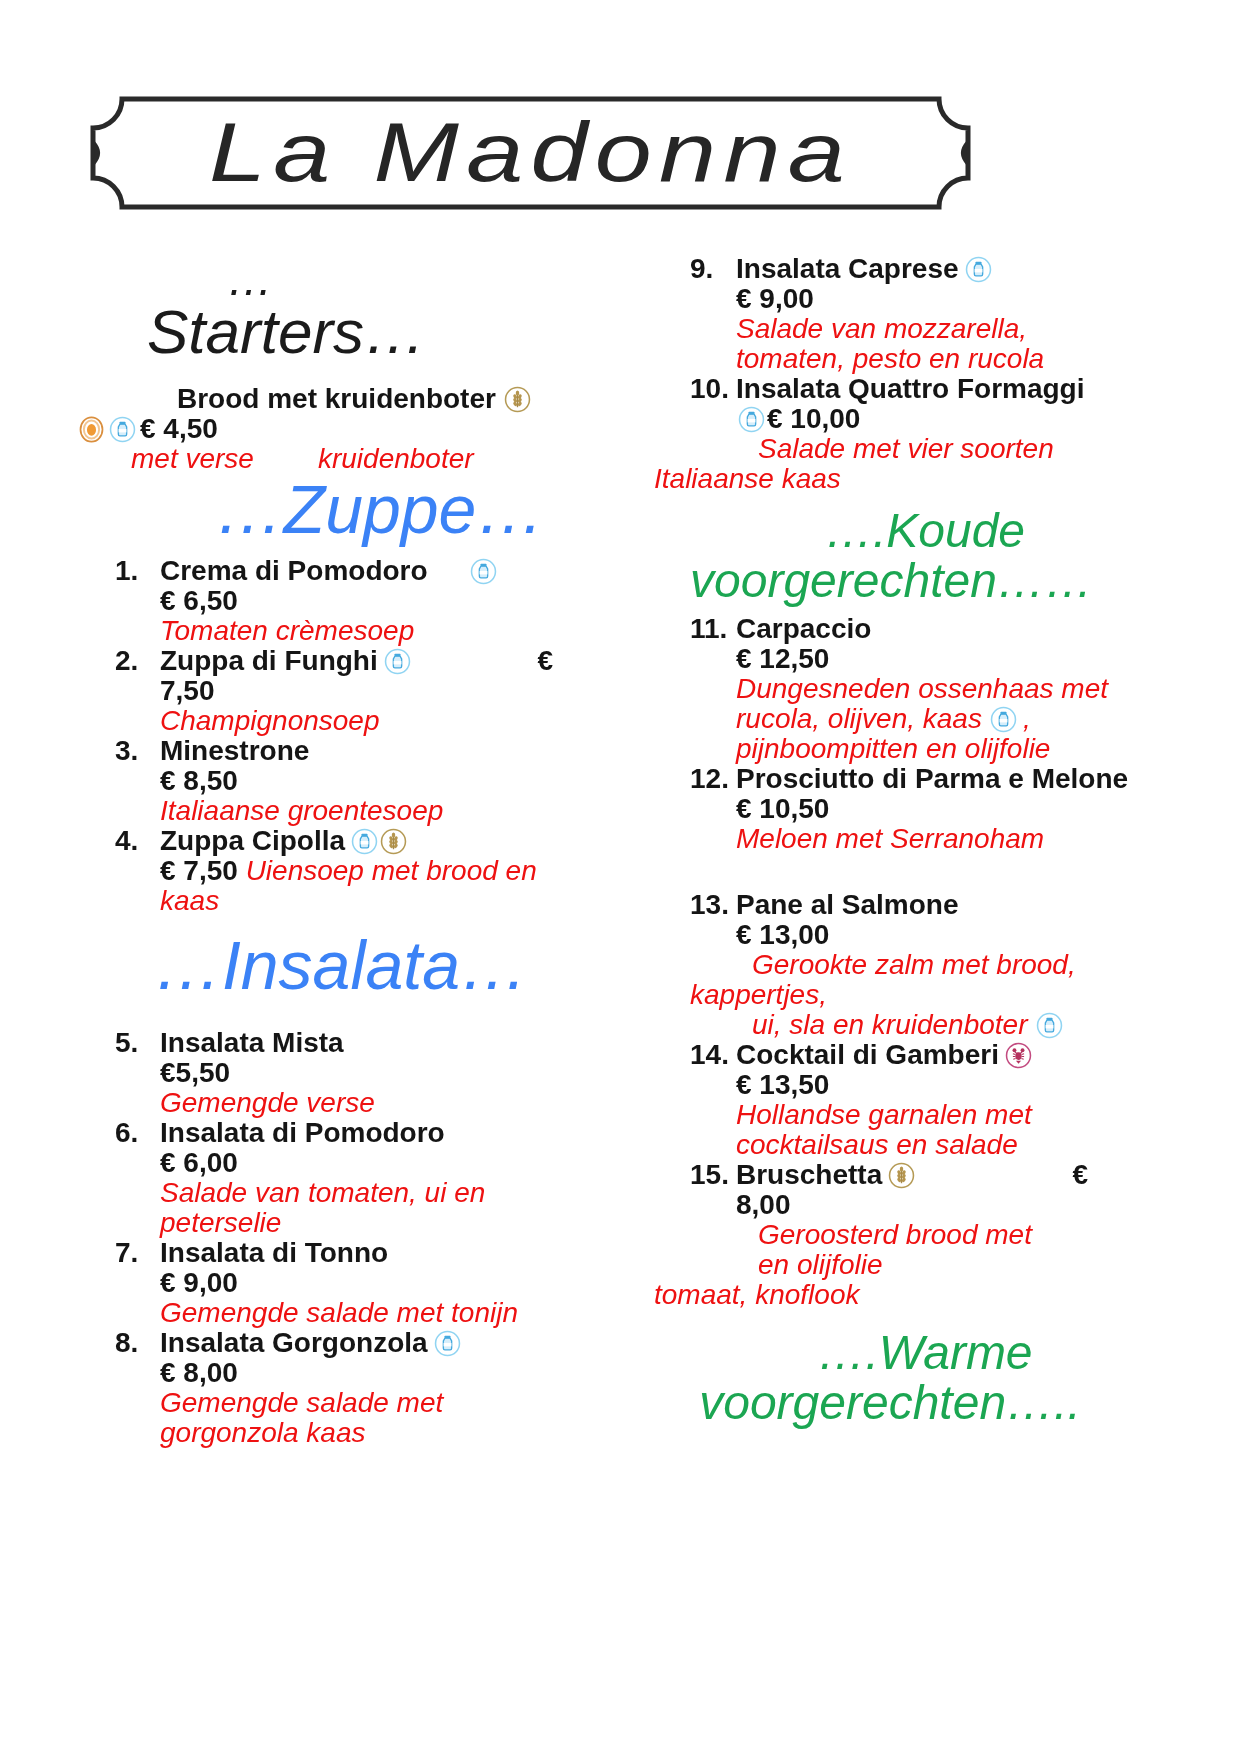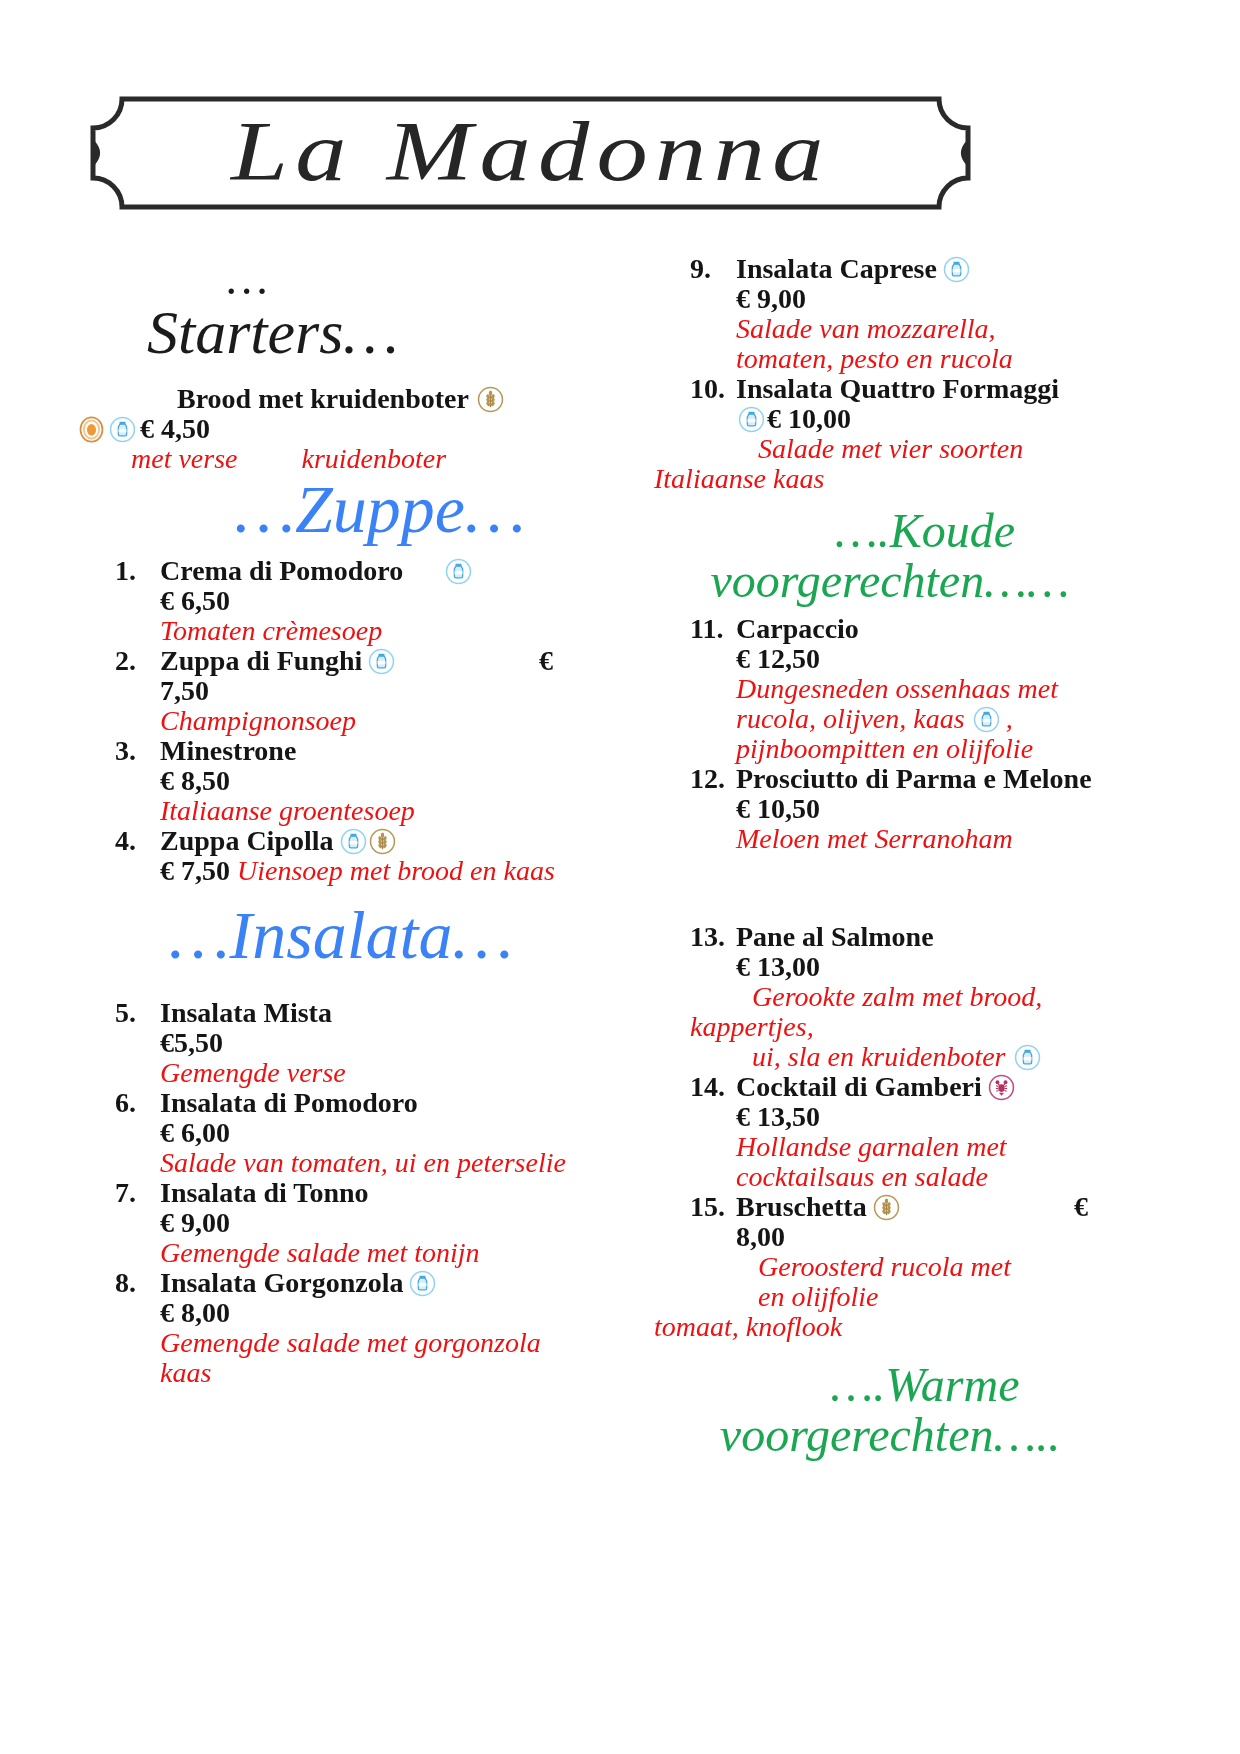--- a/index.html
+++ b/index.html
@@ -1,17 +1,17 @@
 <!DOCTYPE html>
 <html><head>
 <meta charset="utf-8">
 <style>
   html,body{margin:0;padding:0;background:#ffffff;}
   .page{position:relative;width:1240px;height:1754px;background:#ffffff;overflow:hidden;
-        font-family:Liberation Serif, serif;color:#151515;}
+        font-family:Liberation Sans, sans-serif;color:#151515;}
 
   
   .logo-box{position:absolute;left:88px;top:94px;width:886px;height:118px;}
   .logo-frame{position:absolute;left:0;top:0;width:886px;height:118px;}
   .logo-text{position:absolute;left:0;right:0;top:8px;text-align:center;
              font-size:84px;line-height:100px;font-style:italic;color:#262626;}
   .logo-text .stretch{display:inline-block;transform:scaleX(1.22);letter-spacing:6px;}
 
   
   .col{position:absolute;font-size:28px;line-height:30px;}
@@ -46,21 +46,21 @@
   .price{font-weight:700;}
   .desc{color:#ee1111;font-style:italic;}
   .nw{white-space:nowrap;}
   .euro-right{position:absolute;top:0;font-weight:700;}
   .er-l{right:14px;}
   .er-r{right:2px;}
   .in-a{margin-left:16px;}
   .in-b{margin-left:22px;}
   .out-a{margin-left:-46px;}
   .out-b{margin-left:-82px;}
-  .gap-13{margin-top:68px;}
+  .gap-13{margin-top:36px;}
 
   
   .icon{display:inline-block;width:27px;height:27px;vertical-align:-5px;margin-left:8px;}
   .icon svg{display:block;width:100%;height:100%;}
   .icon.ml-lg{margin-left:42px;}
   .icon.ml-xs{margin-left:2px;}
   .icon.ml-sm{margin-left:6px;}
   .icon.mr{margin-left:0;margin-right:4px;}
   .icon.mr2{margin-left:2px;margin-right:2px;}
 </style>
@@ -286,21 +286,21 @@
       <div class="desc nw">Hollandse garnalen met</div>
       <div class="desc nw">cocktailsaus en salade</div>
     </div>
 
     <div class="item">
       <span class="num">15.</span>
       <div><span class="name">Bruschetta</span><span class="icon ml-sm"><svg>
               <use href="#ic-wheat"></use>
             </svg></span><span class="euro-right er-r">€</span></div>
       <div class="price">8,00</div>
-      <div class="desc nw in-b">Geroosterd rucola met</div>
+      <div class="desc nw in-b">Geroosterd brood met</div>
       <div class="desc nw in-b">en olijfolie</div>
       <div class="desc nw out-b">tomaat, knoflook</div>
     </div>
 
     <div class="h-green warme">
       <div class="l1">….Warme</div>
       <div>voorgerechten…..</div>
     </div>
 
   </div>

